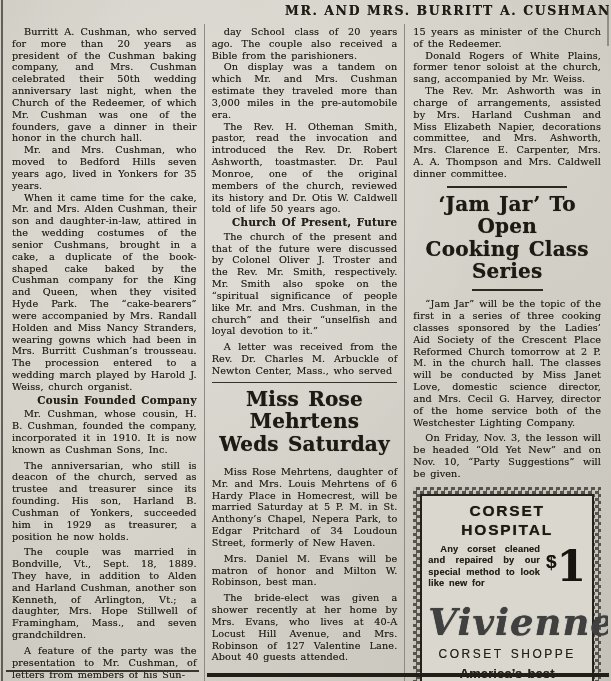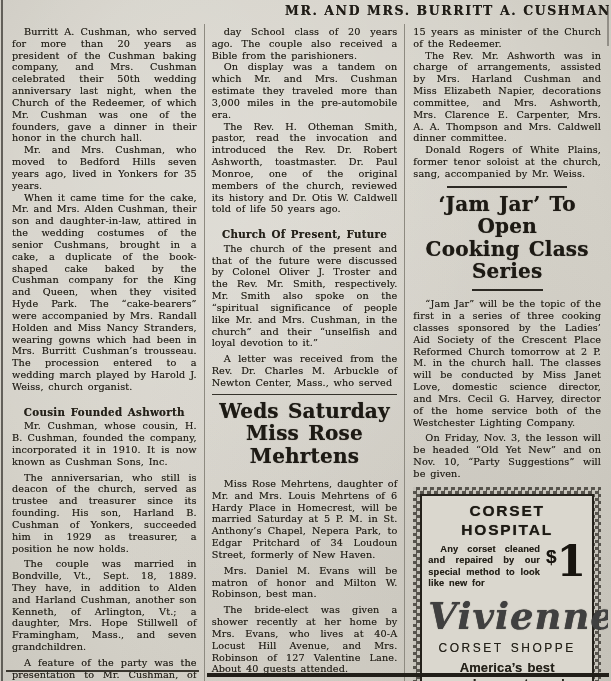--- a/index.html
+++ b/index.html
@@ -41,22 +41,22 @@
     text-align:justify;
     text-shadow:0 0 .55px rgba(36,33,25,.55);
     word-spacing:1.5px;letter-spacing:.1px;
     overflow:hidden;
   }
   .col-1{width:200px;}
   .col-2{width:202px;border-left:1px solid #8d8a80;}
   .col-3{width:205px;border-left:1px solid #8d8a80;padding-left:8px;}
   .col p{margin:0;text-indent:12px;}
   .subhead{
-    font-weight:bold;font-size:10.3px;margin:13px 0 2px;
-    text-align:center;letter-spacing:.3px;
+    font-weight:bold;font-size:10.3px;margin:1px 0 2px;
+    text-align:right;letter-spacing:.3px;
   }
   .story-rule{height:1px;background:#35322b;margin:5px 0 4px;}
   .headline{
     font-weight:bold;color:#1d1a14;
     font-size:20px;line-height:1.12;text-align:center;
     letter-spacing:.2px;word-spacing:2px;
     margin:3px 0 7px;text-indent:0;
     text-shadow:0 0 .7px rgba(29,26,20,.7);
   }
   .headline span{display:block;}
@@ -77,21 +77,21 @@
     border:2px solid #24211b;
     padding:5px 6px 6px;
     text-align:center;
     font-family:"Liberation Sans","DejaVu Sans",sans-serif;
   }
   .ad-title{
     font-weight:bold;font-size:15.5px;letter-spacing:1.8px;
     color:#1d1a14;margin:1px 0 4px;
     text-shadow:0 0 .7px rgba(29,26,20,.8);
   }
-  .ad-offer-row{display:flex;align-items:flex-start;margin:0 0 8px;}
+  .ad-offer-row{display:flex;align-items:center;margin:0 0 14px;}
   .ad-offer{
     flex:1;margin:0;text-align:justify;
     font-weight:bold;font-size:9.3px;line-height:1.25;
     word-spacing:2px;
   }
   .ad-price{
     width:46px;display:flex;justify-content:flex-end;align-items:flex-start;
     font-weight:bold;color:#17140f;
   }
   .ad-price .dollar{font-size:19px;line-height:1;margin-top:3px;}
@@ -116,55 +116,55 @@
 <div class="page">
 
   <div class="masthead">MR. AND MRS. BURRITT A. CUSHMAN</div>
 
   <div class="columns">
 
     <div class="col col-1">
       <p>Burritt A. Cushman, who served for more than 20 years as president of the Cushman baking company, and Mrs. Cushman celebrated their 50th wedding anniversary last night, when the Church of the Redeemer, of which Mr. Cushman was one of the founders, gave a dinner in their honor in the church hall.</p>
       <p>Mr. and Mrs. Cushman, who moved to Bedford Hills seven years ago, lived in Yonkers for 35 years.</p>
       <p>When it came time for the cake, Mr. and Mrs. Alden Cushman, their son and daughter-in-law, attired in the wedding costumes of the senior Cushmans, brought in a cake, a duplicate of the book-shaped cake baked by the Cushman company for the King and Queen, when they visited Hyde Park. The “cake-bearers” were accompanied by Mrs. Randall Holden and Miss Nancy Stranders, wearing gowns which had been in Mrs. Burritt Cushman’s trousseau. The procession entered to a wedding march played by Harold J. Weiss, church organist.</p>
-      <div class="subhead">Cousin Founded Ashworth</div>
+      <div class="subhead">Cousin Founded Company</div>
       <p>Mr. Cushman, whose cousin, H. B. Cushman, founded the company, incorporated it in 1910. It is now known as Cushman Sons, Inc.</p>
       <div class="gap"></div>
       <p>The anniversarian, who still is deacon of the church, served as trustee and treasurer since its founding. His son, Harland B. Cushman of Yonkers, succeeded him in 1929 as treasurer, a position he now holds.</p>
       <div class="gap"></div>
       <p>The couple was married in Bondville, Vt., Sept. 18, 1889. They have, in addition to Alden and Harland Cushman, another son Kenneth, of Arlington, Vt.; a daughter, Mrs. Hope Stillwell of Framingham, Mass., and seven grandchildren.</p>
       <div class="gap"></div>
       <p>A feature of the party was the presentation to Mr. Cushman, of letters from members of his Sun-</p>
     </div>
 
     <div class="col col-2">
       <p>day School class of 20 years ago. The couple also received a Bible from the parishioners.</p>
       <p>On display was a tandem on which Mr. and Mrs. Cushman estimate they traveled more than 3,000 miles in the pre-automobile era.</p>
       <p>The Rev. H. Otheman Smith, pastor, read the invocation and introduced the Rev. Dr. Robert Ashworth, toastmaster. Dr. Paul Monroe, one of the original members of the church, reviewed its history and Dr. Otis W. Caldwell told of life 50 years ago.</p>
       <div class="subhead">Church Of Present, Future</div>
       <p>The church of the present and that of the future were discussed by Colonel Oliver J. Troster and the Rev. Mr. Smith, respectively. Mr. Smith also spoke on the “spiritual significance of people like Mr. and Mrs. Cushman, in the church” and their “unselfish and loyal devotion to it.”</p>
       <div class="gap"></div>
       <p>A letter was received from the Rev. Dr. Charles M. Arbuckle of Newton Center, Mass., who served</p>
       <div class="story-rule"></div>
       <h2 class="headline" style="margin-top:5px;">
+        <span>Miss Rose Mehrtens</span>
         <span>Weds Saturday</span>
-        <span>Miss Rose Mehrtens</span>
       </h2>
       <div class="gap"></div>
       <p>Miss Rose Mehrtens, daughter of Mr. and Mrs. Louis Mehrtens of 6 Hardy Place in Homecrest, will be married Saturday at 5 P. M. in St. Anthony’s Chapel, Nepera Park, to Edgar Pritchard of 34 Loudoun Street, formerly of New Haven.</p>
       <div class="gap"></div>
       <p>Mrs. Daniel M. Evans will be matron of honor and Milton W. Robinson, best man.</p>
       <div class="gap"></div>
       <p>The bride-elect was given a shower recently at her home by Mrs. Evans, who lives at 40-A Locust Hill Avenue, and Mrs. Robinson of 127 Valentine Lane. About 40 guests attended.</p>
     </div>
 
     <div class="col col-3">
       <p style="text-indent:0;">15 years as minister of the Church of the Redeemer.</p>
+      <p>Donald Rogers of White Plains, former tenor soloist at the church, sang, accompanied by Mr. Weiss.</p>
       <p>The Rev. Mr. Ashworth was in charge of arrangements, assisted by Mrs. Harland Cushman and Miss Elizabeth Napier, decorations committee, and Mrs. Ashworth, Mrs. Clarence E. Carpenter, Mrs. A. A. Thompson and Mrs. Caldwell dinner committee.</p>
-      <p>Donald Rogers of White Plains, former tenor soloist at the church, sang, accompanied by Mr. Weiss.</p>
       <div class="rule-above-jam"></div>
       <h2 class="headline">
         <span>‘Jam Jar’ To Open</span>
         <span>Cooking Class Series</span>
       </h2>
       <div class="rule-below-jam"></div>
       <p>“Jam Jar” will be the topic of the first in a series of three cooking classes sponsored by the Ladies’ Aid Society of the Crescent Place Reformed Church tomorrow at 2 P. M. in the church hall. The classes will be conducted by Miss Janet Love, domestic science director, and Mrs. Cecil G. Harvey, director of the home service both of the Westchester Lighting Company.</p>
       <div class="gap"></div>
       <p>On Friday, Nov. 3, the lesson will be headed “Old Yet New” and on Nov. 10, “Party Suggestions” will be given.</p>
 

